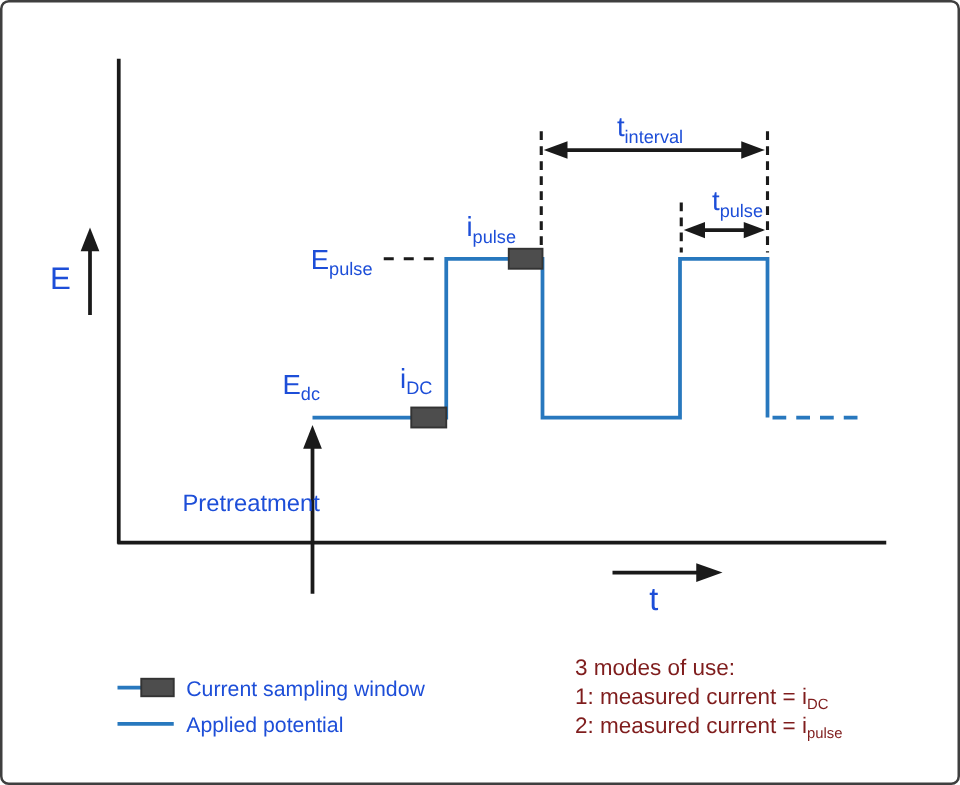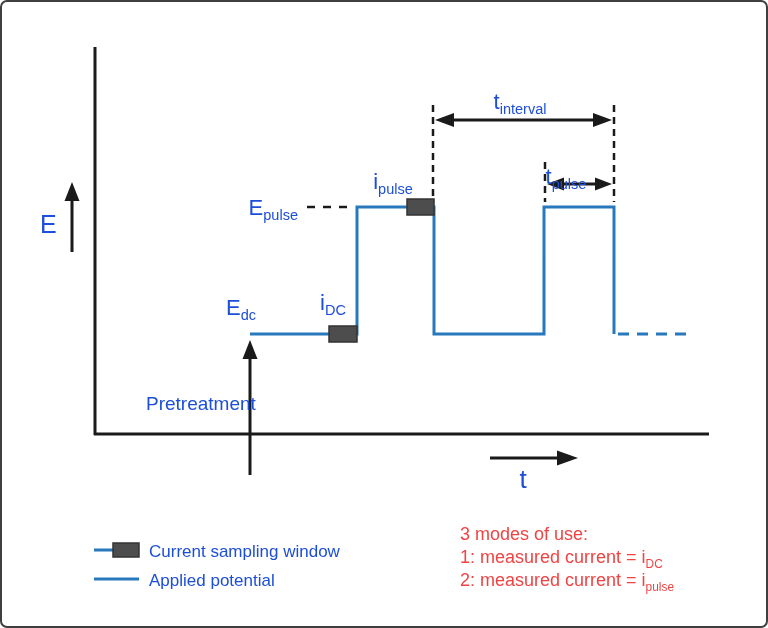--- a/index.html
+++ b/index.html
@@ -26,21 +26,21 @@
   .axis-label   { font-size:25px; }
   .param-label  { font-size:22px; }
   .note-label   { font-size:19px;margin-left:40px; }
   .big-label    { font-size:26px; }
   .legend-label { font-size:17px; }
   #modes-block {
     position:absolute;
     left:458px; top:521px;
     font-size:18px;
     line-height:23px;
-    color:#ef4444;
+    color:#7f1d1d;
   }
 </style>
 </head>
 <body>
 
 <div id="canvas">
 
   <svg id="diagram-svg" width="768" height="628" viewBox="0 0 768 628">
 
     <line x1="93" y1="45" x2="93" y2="433" stroke="#1a1a1a" stroke-width="3"></line>
@@ -90,21 +90,21 @@
   <div class="lbl param-label vcenter" style="right:468px; top:206px;"><span>E</span><sub>pulse</sub></div>
 
   <div class="lbl param-label vcenter" style="right:510px; top:306px;"><span>E</span><sub>dc</sub></div>
 
   <div class="lbl param-label center" style="left:331px; top:301px;"><span>i</span><sub>DC</sub></div>
 
   <div class="lbl param-label center" style="left:391px; top:180px;text-align:center;"><span>i</span><sub>pulse</sub></div>
 
   <div class="lbl param-label center" style="left:518px; top:100px;"><span>t</span><sub>interval</sub></div>
 
-  <div class="lbl param-label center" style="left:564px; top:159px;margin-top:16px;"><span>t</span><sub>pulse</sub></div>
+  <div class="lbl param-label center" style="left:588px; top:159px;"><span>t</span><sub>pulse</sub></div>
 
   <div class="lbl legend-label vcenter" style="left:147px; top:549px;">Current sampling window</div>
   <div class="lbl legend-label vcenter" style="left:147px; top:578px;">Applied potential</div>
 
   <div id="modes-block">
     <div>3 modes of use:</div>
     <div><span>1: measured current = i</span><sub>DC</sub></div>
     <div><span>2: measured current = i</span><sub>pulse</sub></div>
   </div>
 

